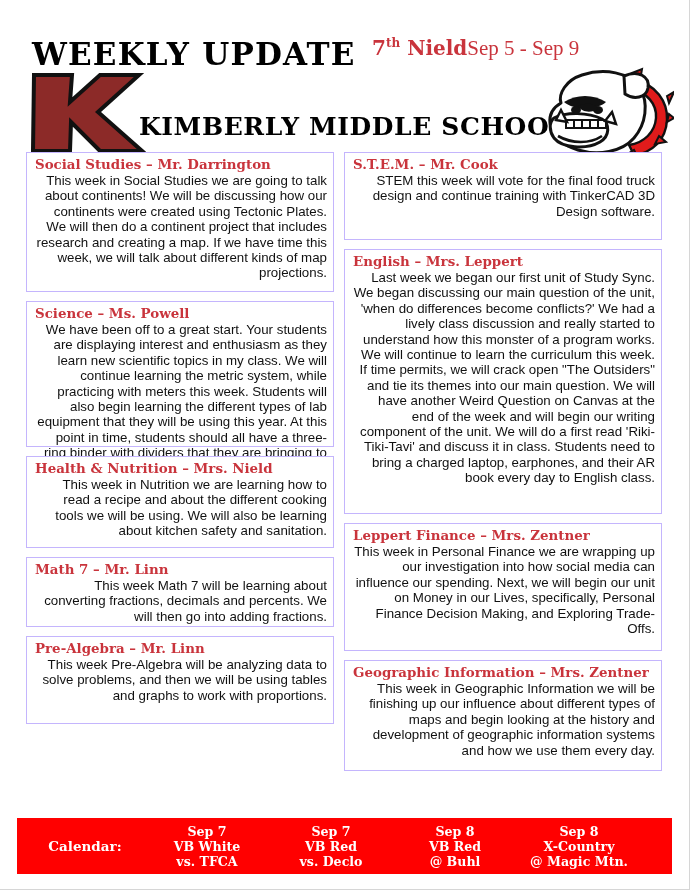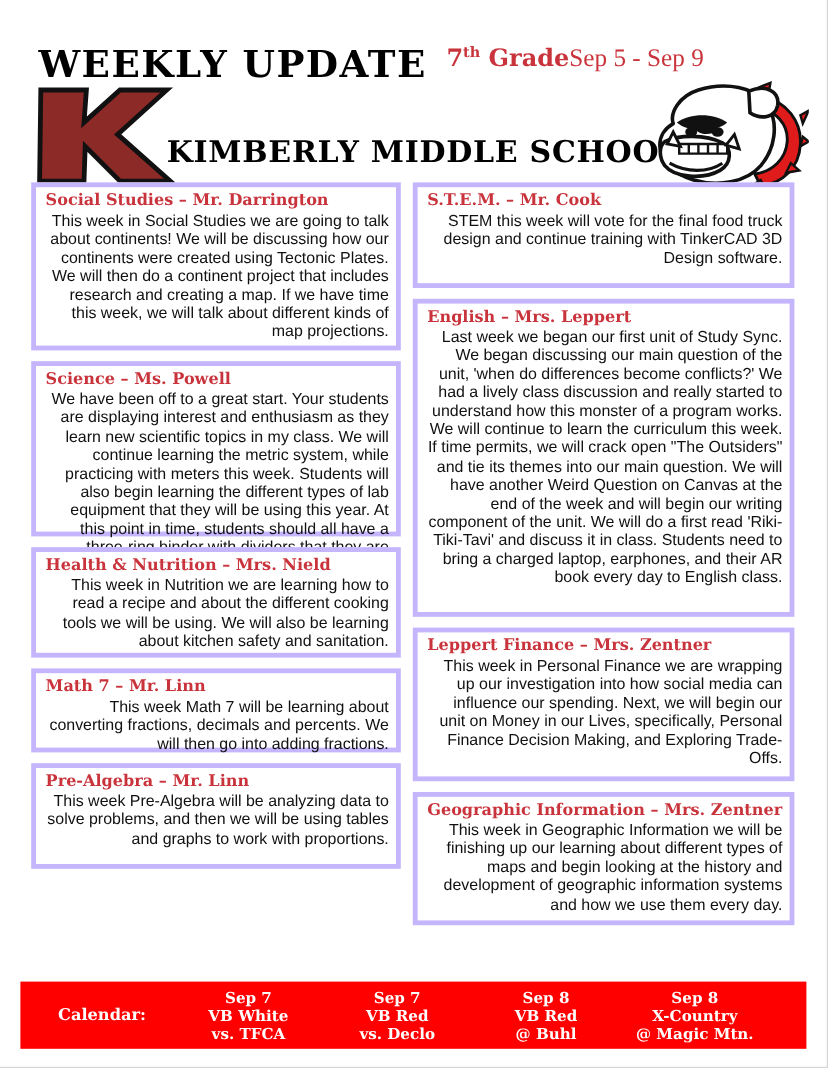--- a/index.html
+++ b/index.html
@@ -89,21 +89,21 @@
     width: 690px;
     display: flex;
     gap: 10px;
     padding: 0 24px 0 26px;
   }
   .column { display: flex; flex-direction: column; }
   #col-left  { width: 308px; }
   #col-right { width: 318px; }
 
   .card {
-    border: 4px solid #c4b5fd;
+    border: 1px solid #c4b5fd;
     background: #ffffff;
     padding: 3px 6px 4px 8px;
     margin-bottom: 9px;
   }
   .card-title {
     color: #C9343C;
     font-family: "DejaVu Serif", "Liberation Serif", serif;
     font-weight: bold;
     font-size: 13.4px;
     line-height: 17px;
@@ -161,21 +161,21 @@
 </head>
 <body>
 
 <div id="page">
 
   <div id="header">
 
     <div id="title-weekly">WEEKLY UPDATE</div>
 
     <div id="grade-line">
-      <span class="grade-strong">7</span><span class="sup">th</span><span class="grade-strong"> Grade</span><span class="daterange">Sep 5 - Sep 9</span>
+      <span class="grade-strong">7</span><span class="sup">th</span><span class="grade-strong"> Nield</span><span class="daterange">Sep 5 - Sep 9</span>
     </div>
 
     <svg id="k-logo" viewBox="0 0 120 82">
       <path d="M8 3 L46 3 L44 30 L74 3 L113 3 L72 40 L116 79 L74 79 L45 50 L44 79 L7 79 Z" fill="#8C2A28" stroke="#111111" stroke-width="4" stroke-linejoin="miter"></path>
     </svg>
 
     <div id="school-name">KIMBERLY MIDDLE SCHOOL</div>
 
     <svg id="bulldog" viewBox="0 0 146 92">
 
@@ -255,21 +255,21 @@
         <div class="card-body">Last week we began our first unit of Study Sync. We began discussing our main question of the unit, 'when do differences become conflicts?'  We had a lively class discussion and really started to understand how this monster of a program works. We will continue to learn the curriculum this week. If time permits, we will crack open "The Outsiders" and tie its themes into our main question.  We will have another Weird Question on Canvas at the end of the week and will begin our writing component of the unit.  We will do a first read 'Riki-Tiki-Tavi' and discuss it in class. Students need to bring a charged laptop, earphones, and their AR book every day to English class.</div>
       </div>
 
       <div class="card" id="card-finance">
         <div class="card-title">Leppert Finance – Mrs. Zentner</div>
         <div class="card-body">This week in Personal Finance we are wrapping up our investigation into how social media can influence our spending. Next, we will begin our unit on Money in our Lives, specifically, Personal Finance Decision Making, and Exploring Trade-Offs.</div>
       </div>
 
       <div class="card" id="card-geo">
         <div class="card-title">Geographic Information – Mrs. Zentner</div>
-        <div class="card-body">This week in Geographic Information we will be finishing up our learning about different types of maps and begin looking at the history and development of geographic information systems and how we use them every day.</div>
+        <div class="card-body">This week in Geographic Information we will be finishing up our influence about different types of maps and begin looking at the history and development of geographic information systems and how we use them every day.</div>
       </div>
 
     </div>
   </div>
 
   <div id="calendar-bar">
     <div id="calendar-label">Calendar:</div>
 
     <div class="cal-event">
       <div>Sep 7</div>

